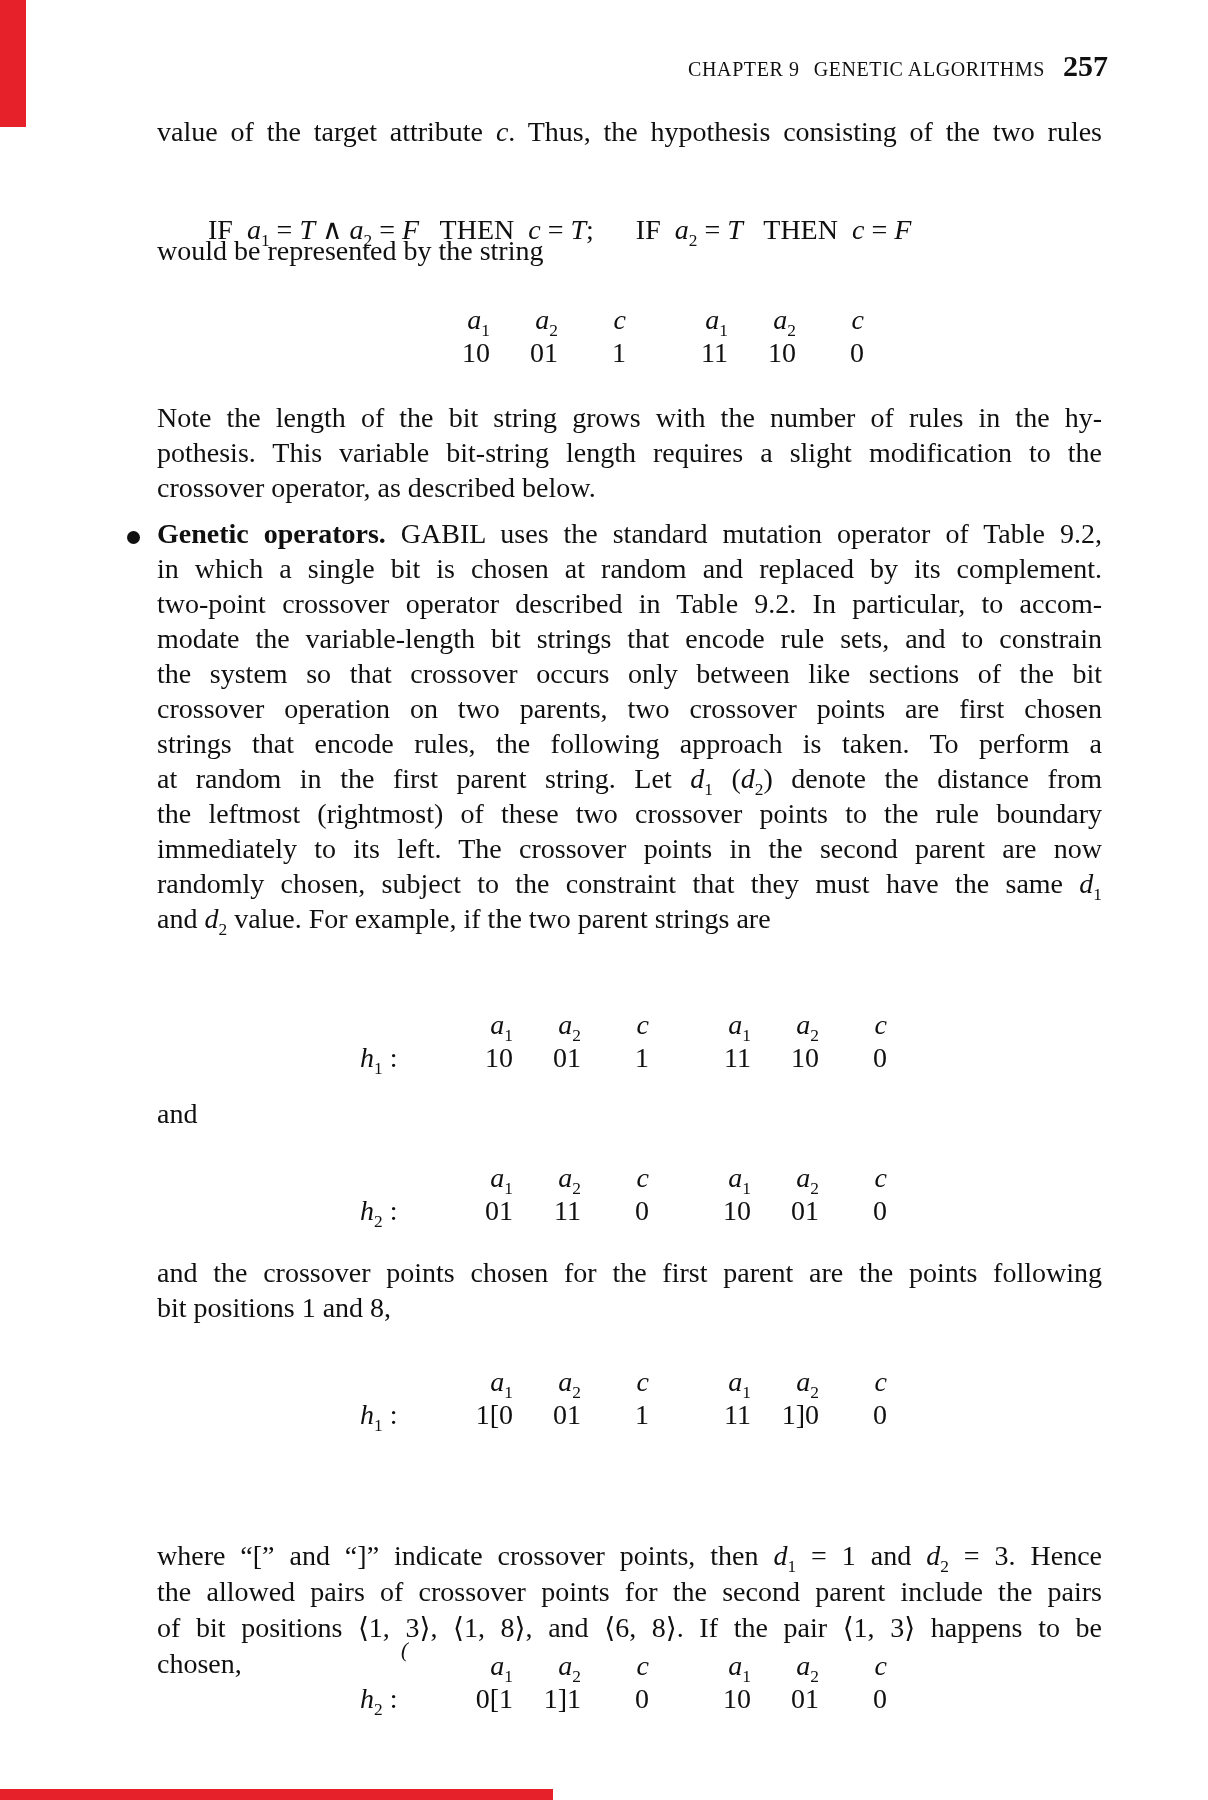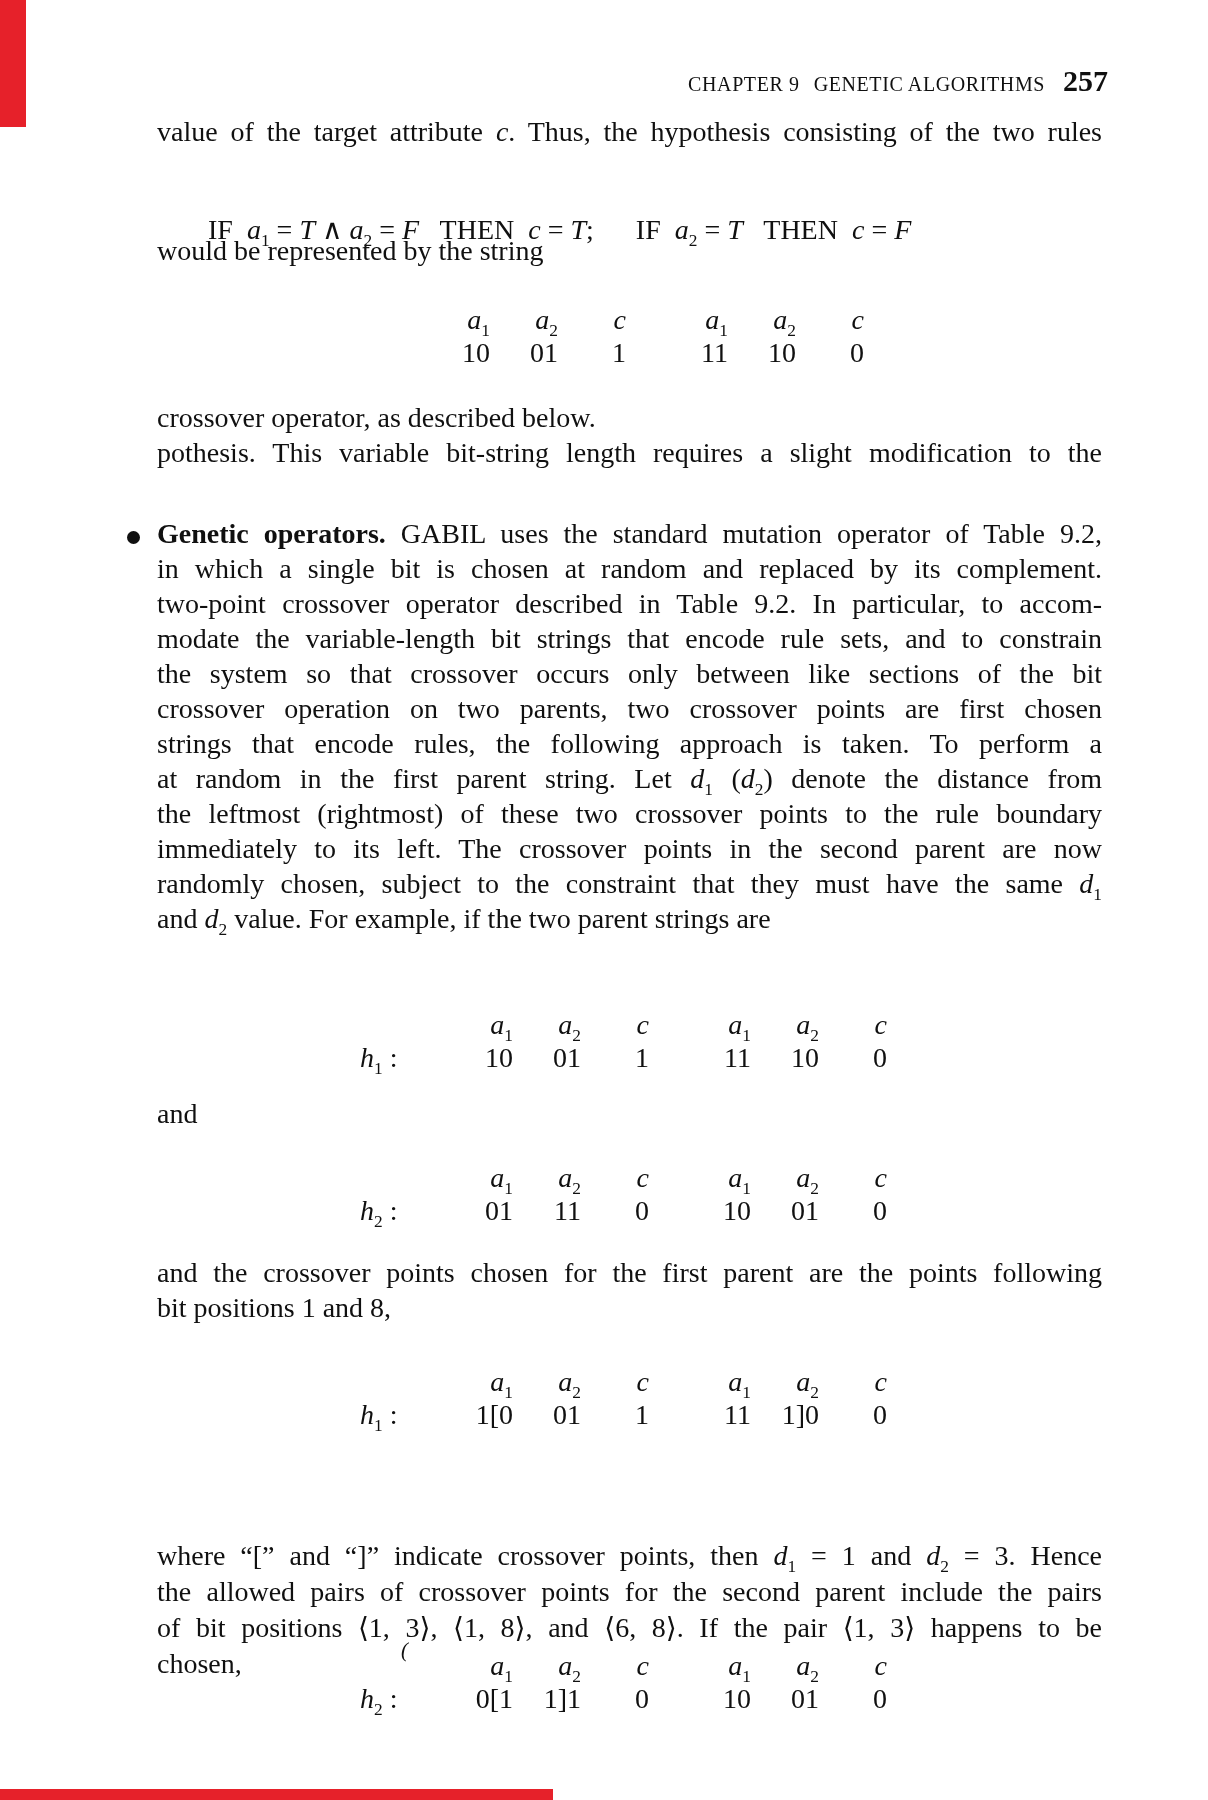--- a/index.html
+++ b/index.html
@@ -6,21 +6,21 @@
   .page{position:relative;width:1208px;height:1800px;background:#ffffff;overflow:hidden;
         font-family:"Liberation Serif","DejaVu Serif",serif;color:#101010;font-size:28px;}
   .abs{position:absolute;left:157px;width:945px;}
   .pline{height:35px;line-height:35px;white-space:nowrap;}
   .just{text-align:justify;text-align-last:justify;text-justify:inter-word;white-space:normal;}
   .para .pline{white-space:normal;}
   .lh36 .pline{height:36px;line-height:36px;}
   .equation{white-space:pre;line-height:35px;margin-top:44px;}
   .red-tl{position:absolute;left:0;top:0;width:26px;height:127px;}
   .red-bottom{position:absolute;left:0;top:1789px;width:553px;height:11px;}
-  .header{position:absolute;top:64px;left:0;width:1108px;text-align:right;
+  .header{position:absolute;top:49px;left:0;width:1108px;text-align:right;
           font-size:20px;letter-spacing:0.6px;white-space:nowrap;}
   .header .sect{margin-left:14px;}
   .header .pageno{font-size:30px;font-weight:bold;letter-spacing:0;margin-left:18px;}
   .bt{position:absolute;}
   .bt-row{display:flex;height:33px;line-height:33px;}
   .bt-label{width:85px;text-align:left;white-space:nowrap;}
   .bt-cell{width:68px;text-align:right;white-space:nowrap;}
   .bt-gap{width:34px;}
   sub{font-size:0.62em;line-height:0;}
   b{font-weight:bold;font-family:Liberation Serif, serif;}
@@ -63,22 +63,23 @@
         <div class="bt-cell">01</div>
         <div class="bt-cell">1</div>
         <div class="bt-gap"></div>
         <div class="bt-cell">11</div>
         <div class="bt-cell">10</div>
         <div class="bt-cell">0</div>
       </div>
     </div>
 
   <div class="abs para" style="top:400px">
+      <div class="pline just">Note the length of the bit string grows with the number of rules in the hy-</div>
+      <div class="pline just">pothesis. This variable bit-string length requires a slight modification to the</div>
       <div class="pline">crossover operator, as described below.</div>
-      <div class="pline just">pothesis. This variable bit-string length requires a slight modification to the</div>
     </div>
 
   <div class="bullet-dot"></div>
 
   <div class="abs para" style="top:516px">
       <div class="pline just"><b>Genetic operators.</b> GABIL uses the standard mutation operator of Table 9.2,</div>
       <div class="pline just">in which a single bit is chosen at random and replaced by its complement.</div>
       <div class="pline just">two-point crossover operator described in Table 9.2. In particular, to accom-</div>
       <div class="pline just">modate the variable-length bit strings that encode rule sets, and to constrain</div>
       <div class="pline just">the system so that crossover occurs only between like sections of the bit</div>

